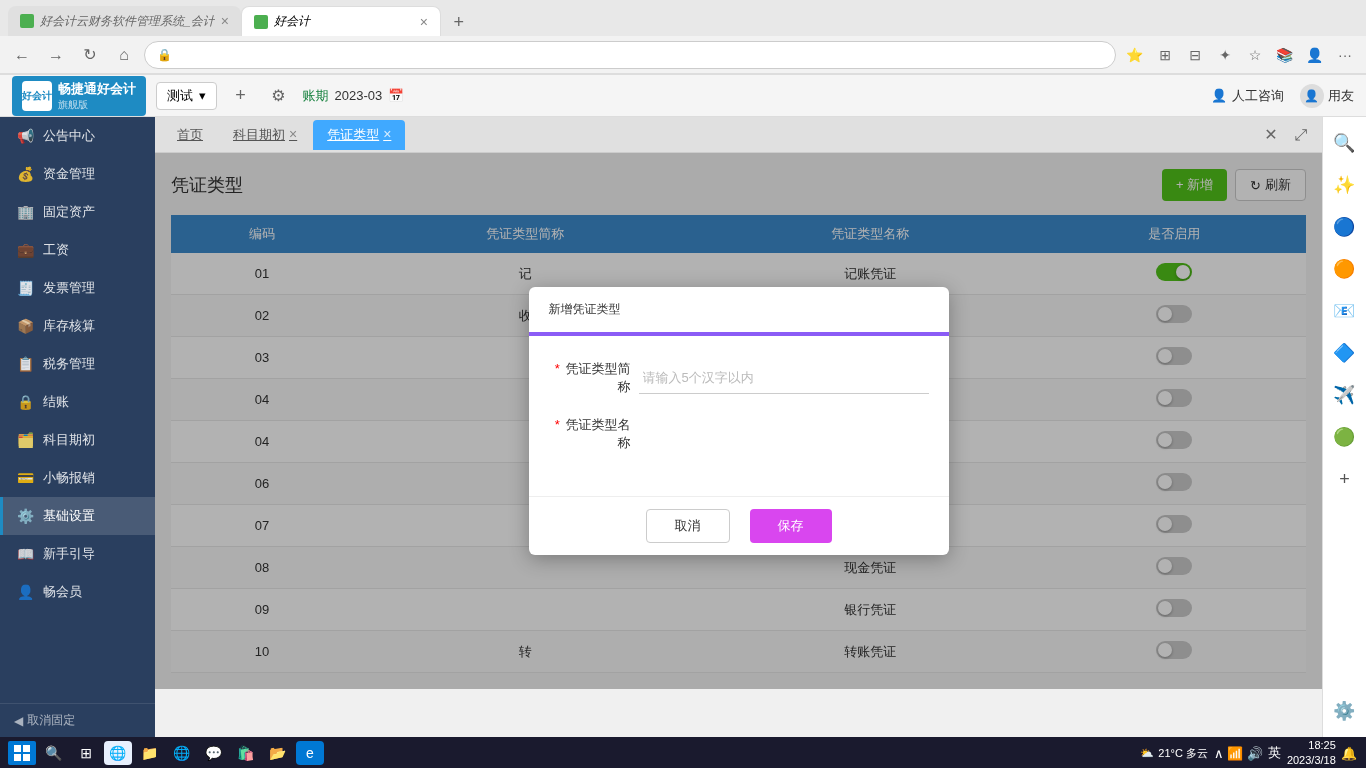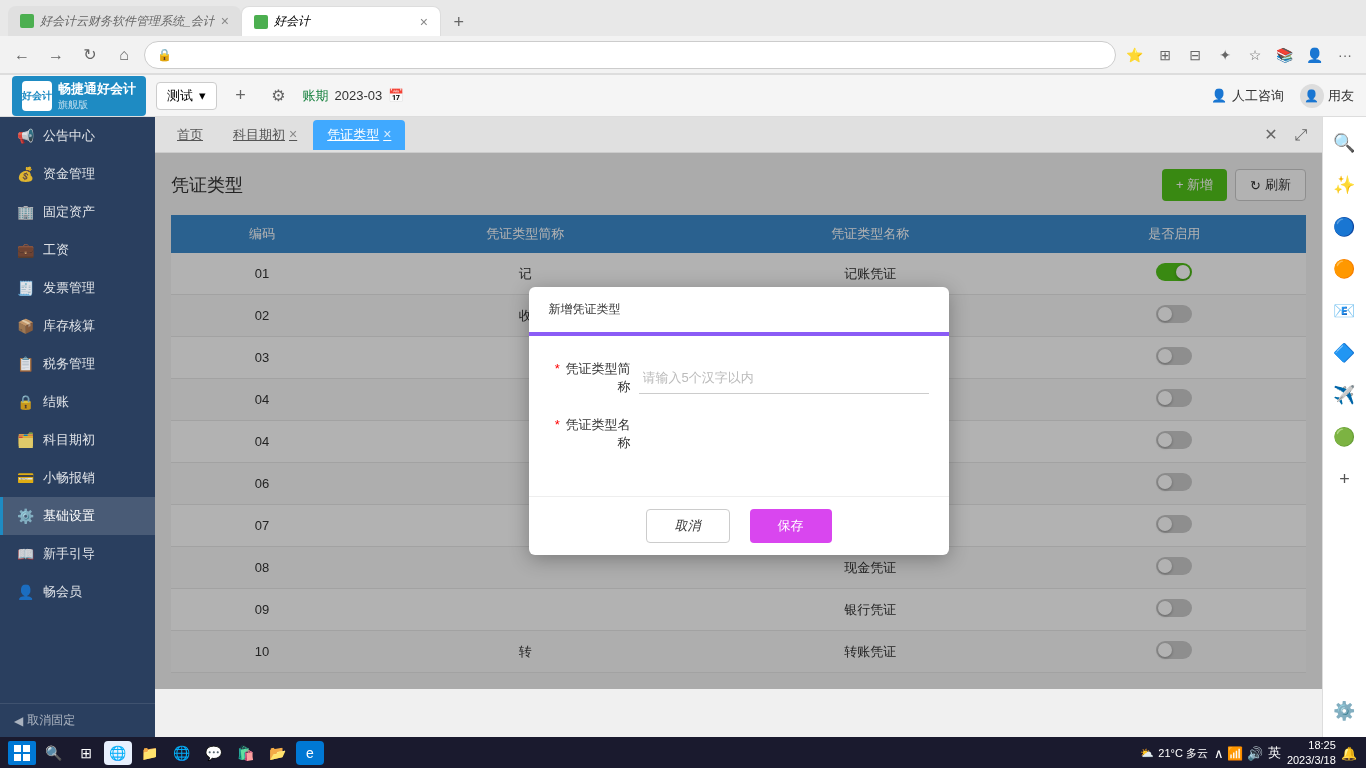--- a/index.html
+++ b/index.html
@@ -92,21 +92,21 @@
     .modal-overlay { position: absolute; top: 0; left: 0; right: 0; bottom: 0; background: rgba(0,0,0,0.3); display: flex; align-items: center; justify-content: center; z-index: 100; }
     .modal { background: white; border-radius: 6px; width: 420px; box-shadow: 0 4px 20px rgba(0,0,0,0.3); }
     .modal-header { padding: 14px 20px; border-bottom: 4px solid #8b5cf6; font-size: 12px; font-weight: 500; color: #333; }
     .modal-body { padding: 24px 20px; }
     .form-row { display: flex; align-items: center; margin-bottom: 20px; justify-content: space-between; }
     .form-label { width: 90px; text-align: right; font-size: 13px; color: #333; flex-shrink: 0; padding-right: 8px; }
     .required-mark { color: red; margin-right: 2px; }
     .form-input { flex: 1; height: 32px; border: none; border-bottom: 1px solid #ccc; outline: none; font-size: 13px; color: #333; padding: 0 4px; }
     .form-input::placeholder { color: #bbb; }
     .modal-footer { padding: 12px 20px; border-top: 1px solid #eee; display: flex; justify-content: center; gap: 20px; }
-    .btn-cancel { padding: 7px 28px; border: 1px solid #ccc; background: white; color: #333; border-radius: 4px; cursor: pointer; font-size: 13px; font-style: italic; }
+    .btn-cancel { padding: 7px 28px; border: 1px solid #ccc; background: white; color: #333; border-radius: 4px; cursor: pointer; font-size: 13px; }
     .btn-save { padding: 7px 28px; border: none; background: #d946ef; color: white; border-radius: 4px; cursor: pointer; font-size: 13px; }
 
     
     .taskbar { height: 32px; background: #1a1a2e; display: flex; align-items: center; padding: 0 8px; gap: 4px; }
     .taskbar-start { width: 28px; height: 24px; background: #0078d4; border-radius: 2px; display: flex; align-items: center; justify-content: center; cursor: pointer; }
     .taskbar-btn { width: 28px; height: 24px; display: flex; align-items: center; justify-content: center; cursor: pointer; color: white; font-size: 14px; border-radius: 2px; }
     .taskbar-right { margin-left: auto; display: flex; align-items: center; gap: 6px; color: white; font-size: 11px; }
     .taskbar-time { text-align: right; line-height: 1.4; }
     .weather-info { display: flex; align-items: center; gap: 4px; font-size: 11px; color: white; }
     .sys-icons { display: flex; align-items: center; gap: 4px; }

